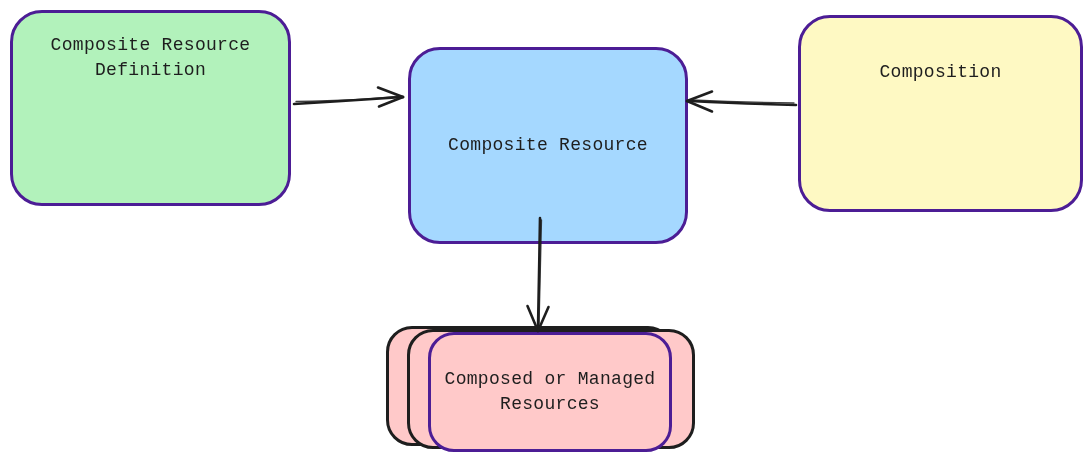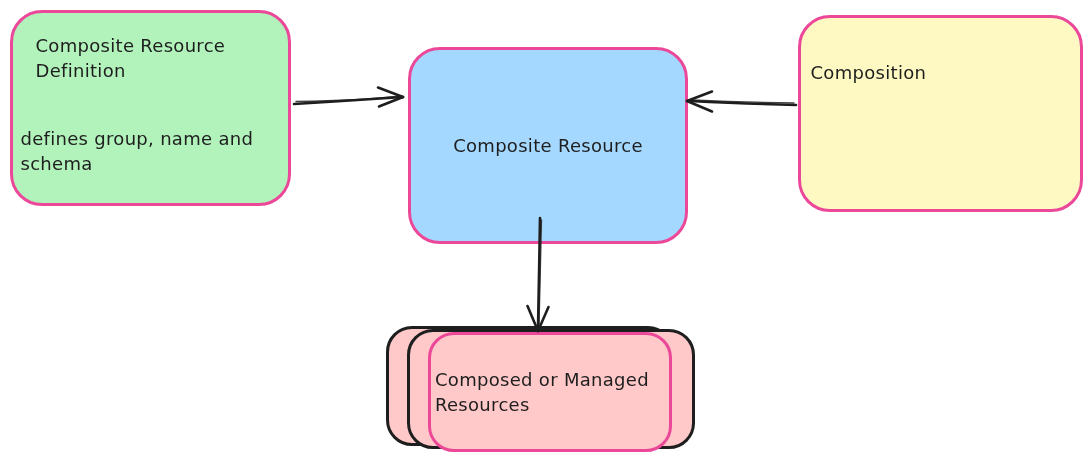--- a/index.html
+++ b/index.html
@@ -8,25 +8,27 @@
     width: 1090px;
     height: 466px;
     background: #ffffff;
     font-family: "DejaVu Sans", sans-serif;
     color: #1e1e1e;
     overflow: hidden;
   }
   .node {
     position: absolute;
     box-sizing: border-box;
-    border: 3px solid #ec4899;
+    border: 3px solid #4c1d95;
     border-radius: 32px;
+    text-align: center;
     font-size: 18px;
     line-height: 25px;
     letter-spacing: 0.3px;
+    font-family: Liberation Mono, monospace;
   }
   .node .title, .node .desc {
     position: absolute;
     left: 0; right: 0;
     margin: 0 auto;
   }
   #node-xrd { left: 10px; top: 10px; width: 281px; height: 196px; }
   #node-xrd .title { top: 20px; max-width: 230px; }
   #node-xrd .desc  { top: 113px; max-width: 260px; }
 
@@ -74,21 +76,20 @@
     opacity: 0.85;
   }
 </style>
 </head>
 <body>
 
 <div class="canvas">
 
   <div class="node" id="node-xrd" style="background-color: rgb(178, 242, 187);">
     <div class="title">Composite Resource Definition</div>
-    <div class="desc">defines group, name and schema</div>
   </div>
 
   <div class="node" id="node-xr" style="background-color: rgb(165, 216, 255); margin-top: 32px;">
     <div class="title" style="position:static;">Composite Resource</div>
   </div>
 
   <div class="node" id="node-composition" style="background-color: #fef9c3;">
     <div class="title">Composition</div>
   </div>
 

